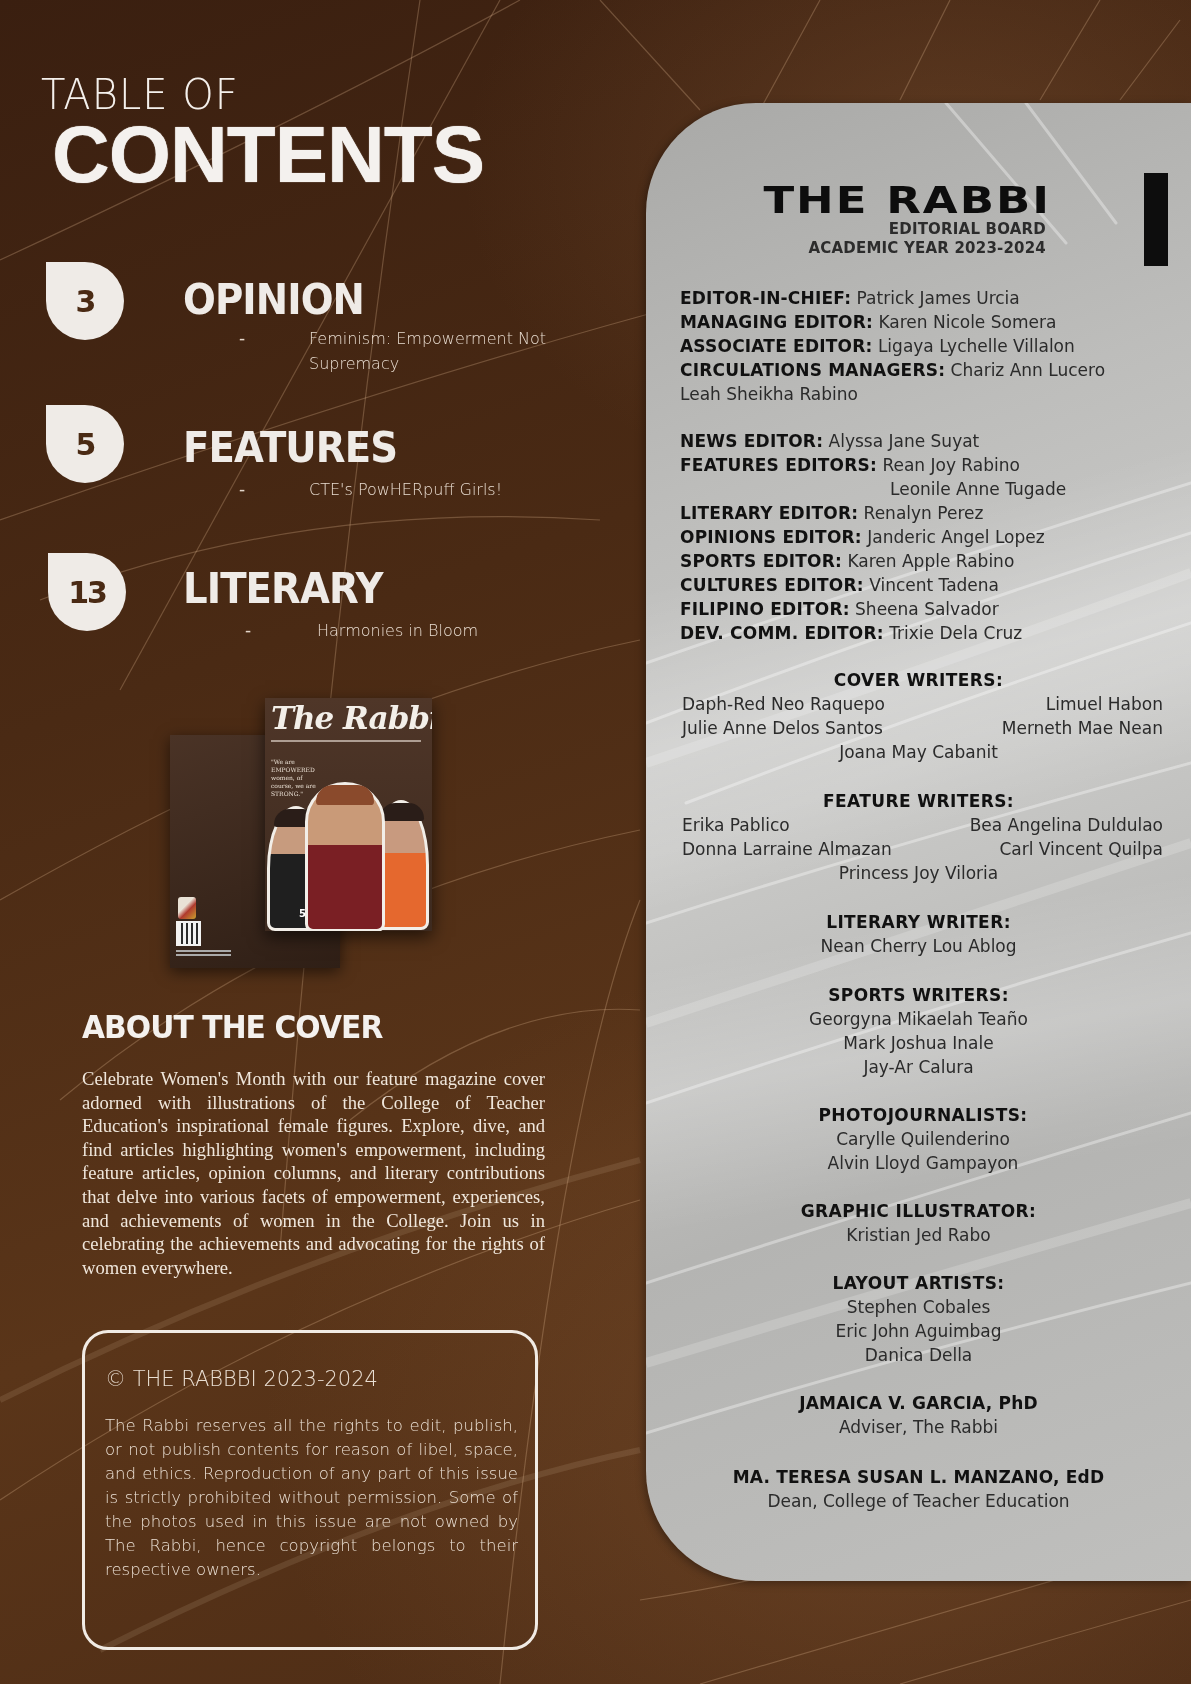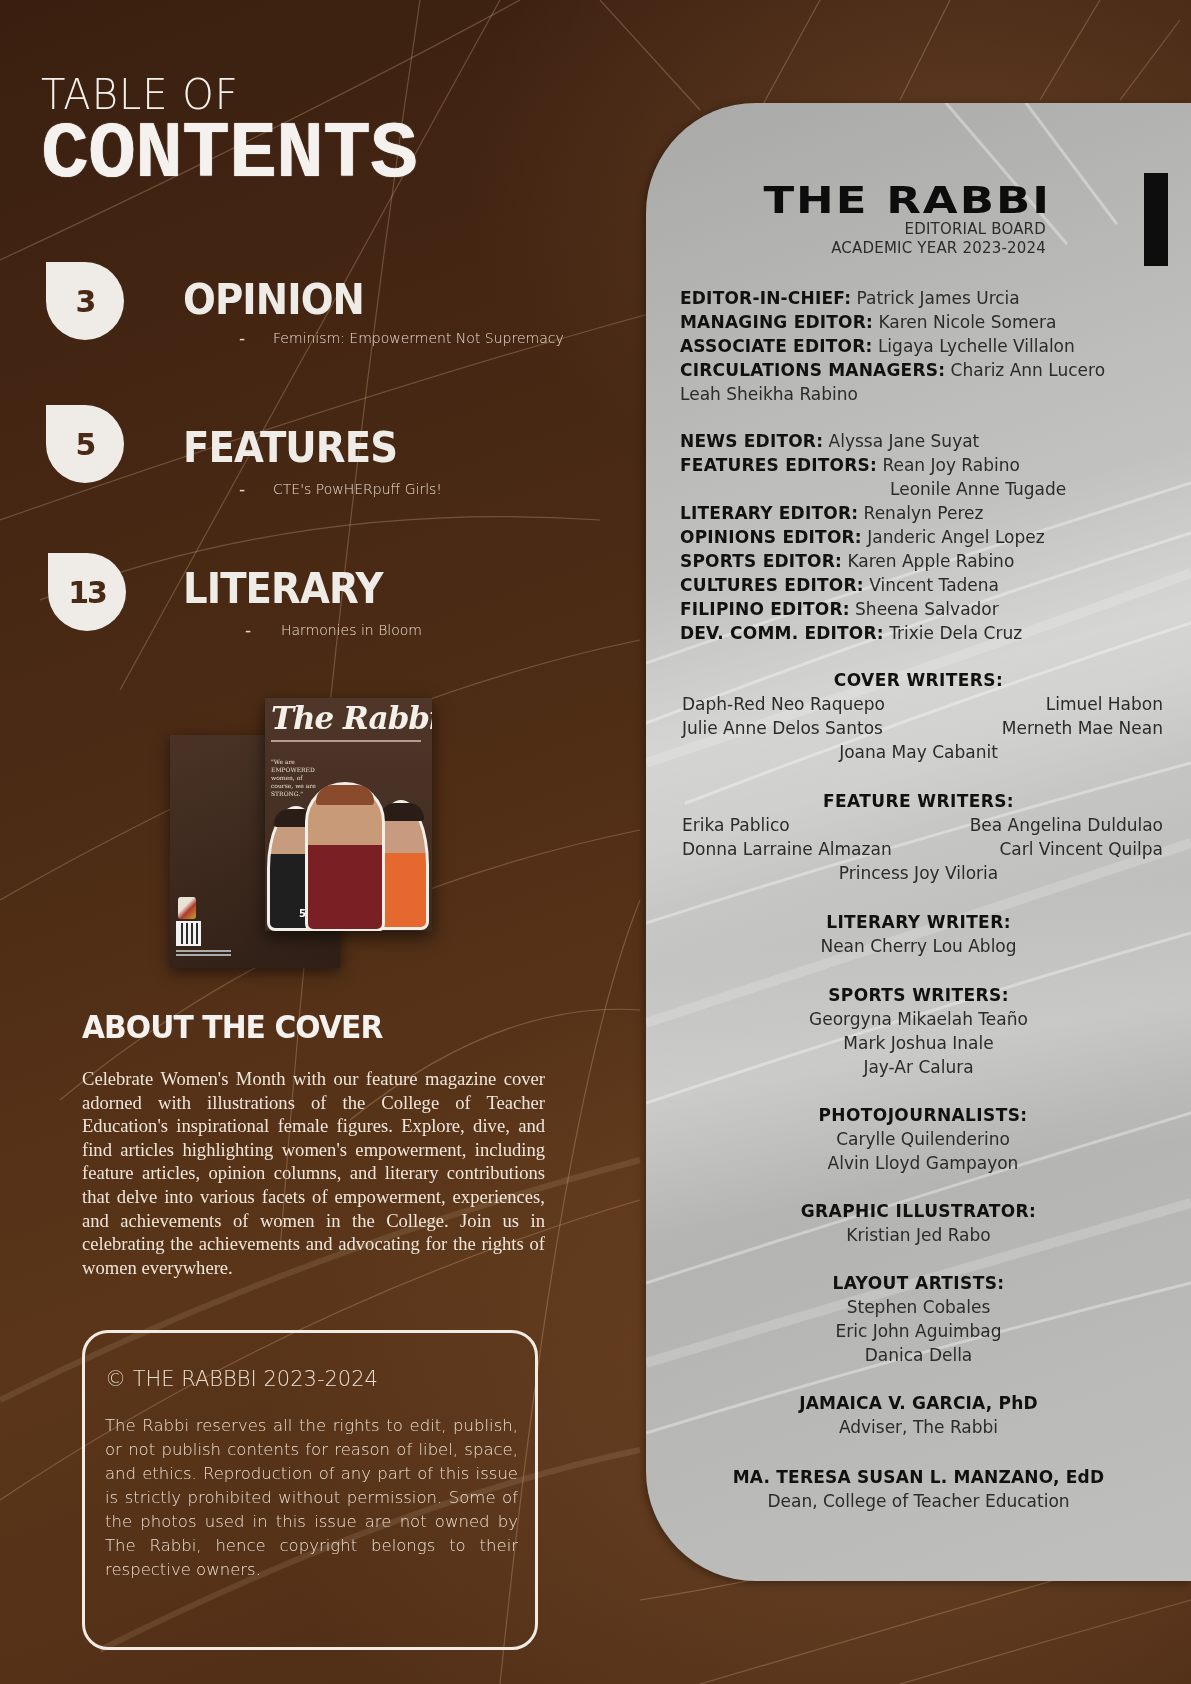--- a/index.html
+++ b/index.html
@@ -16,42 +16,43 @@
   .scratches { position: absolute; inset: 0; pointer-events: none; }
 
   
   .toc-title { position: absolute; left: 41px; top: 74px; }
   .toc-title .small {
     font-family: "DejaVu Sans", sans-serif; font-weight: 200;
     font-size: 40px; letter-spacing: 1px; color: #f4f0ec; line-height: 40px;
     transform: scaleY(1.05);
   }
   .toc-title .big {
-    font-family: Liberation Mono, monospace; font-weight: 900;
+    font-family: Liberation Sans, sans-serif; font-weight: 900;
     font-size: 80px; line-height: 82px; color: #f4f1ee; letter-spacing: -1px;
     text-shadow: 0 0 1px #f4f1ee;
+    margin-left: 11px;
   }
 
   .toc-entry { position: absolute; left: 0; width: 620px; }
   .badge {
     position: absolute; width: 78px; height: 78px;
     background: #efebe7; color: #4a2a14;
     border-radius: 0 39px 39px 39px;
     display: flex; align-items: center; justify-content: center;
     font-weight: 900; font-size: 30px; letter-spacing: -2px;
   }
   .toc-section {
     position: absolute; font-weight: 900; font-size: 42px; color: #efebe7;
     letter-spacing: -1px; line-height: 44px;
     font-family: "DejaVu Sans", sans-serif; transform: scaleX(0.92); transform-origin: left;
   }
   .toc-dash { position: absolute; font-size: 17px; color: #e3d6ca; }
   .toc-article {
-    position: absolute; font-size: 14px; line-height: 25px; color: #e9ddd1;
-    font-family: "DejaVu Sans", sans-serif; font-weight: 300; width: 330px;
+    position: absolute; font-size: 16px; line-height: 25px; color: #e9ddd1;
+    font-family: "DejaVu Sans", sans-serif; font-weight: 300; width: 330px; margin-left: 36px;
   }
 
   
   .cover-wrap { position: absolute; left: 170px; top: 698px; width: 262px; height: 272px; }
   .cover-back {
     position: absolute; left: 0; top: 37px; width: 170px; height: 233px;
     background: linear-gradient(160deg, #4a3326, #3a271c 60%, #2f1f16);
     box-shadow: 0 4px 14px rgba(0,0,0,0.55);
   }
   .cover-back .logo { position: absolute; left: 8px; top: 162px; width: 18px; height: 22px;
@@ -122,21 +123,21 @@
   }
   .streaks { position: absolute; inset: 0; pointer-events: none; }
   .board-title {
     position: absolute; right: 140px; top: 76px;
     font-weight: 900; font-size: 45px; letter-spacing: 2px; color: #0d0d0d;
     transform: scaleY(0.82); transform-origin: right top; white-space: nowrap;
     font-family: "DejaVu Sans", sans-serif;
   }
   .board-bar { position: absolute; left: 498px; top: 70px; width: 24px; height: 93px; background: #0d0d0d; }
   .board-sub {
-    position: absolute; right: 145px; text-align: right; font-size: 15px; color: #2c2c2c; font-weight: 400; letter-spacing: 0.2px;
+    position: absolute; right: 145px; text-align: right; font-size: 15px; color: #2c2c2c; font-weight: 700; letter-spacing: 0.2px;
   }
   .role-list { position: absolute; left: 34px; width: 480px; font-size: 17px; line-height: 24px; color: #2b2b2b; }
   .role-list .line { white-space: nowrap; }
   .role-list b { font-weight: 900; color: #111; letter-spacing: 0.2px; }
   .role-list .cont { padding-left: 0; }
   .group { position: absolute; left: 0; width: 545px; text-align: center; font-size: 17px; line-height: 24px; color: #2b2b2b; }
   .group .head { font-weight: 900; color: #111; letter-spacing: 0.4px; }
   .group .pair { display: flex; justify-content: space-between; padding: 0 28px 0 36px; }
   .signer .name { font-weight: 900; color: #111; letter-spacing: 0.2px; }
 </style>

